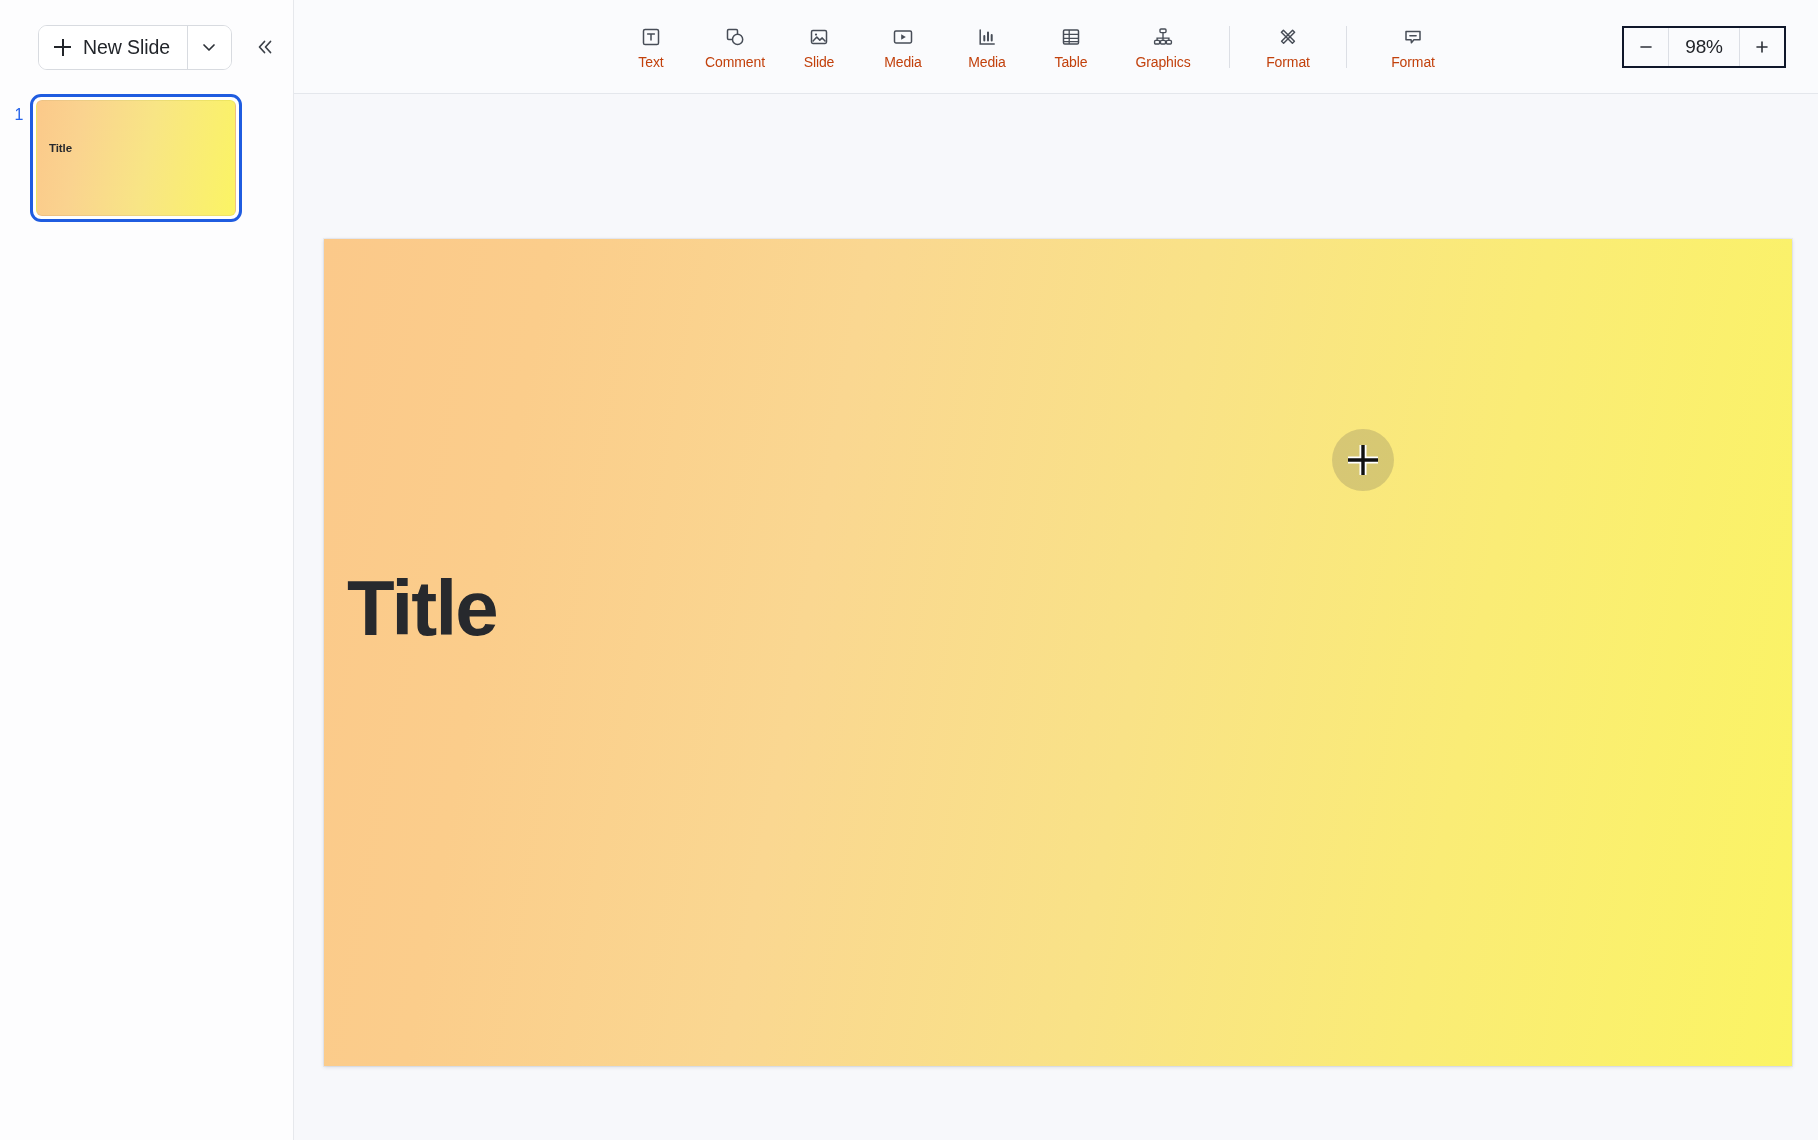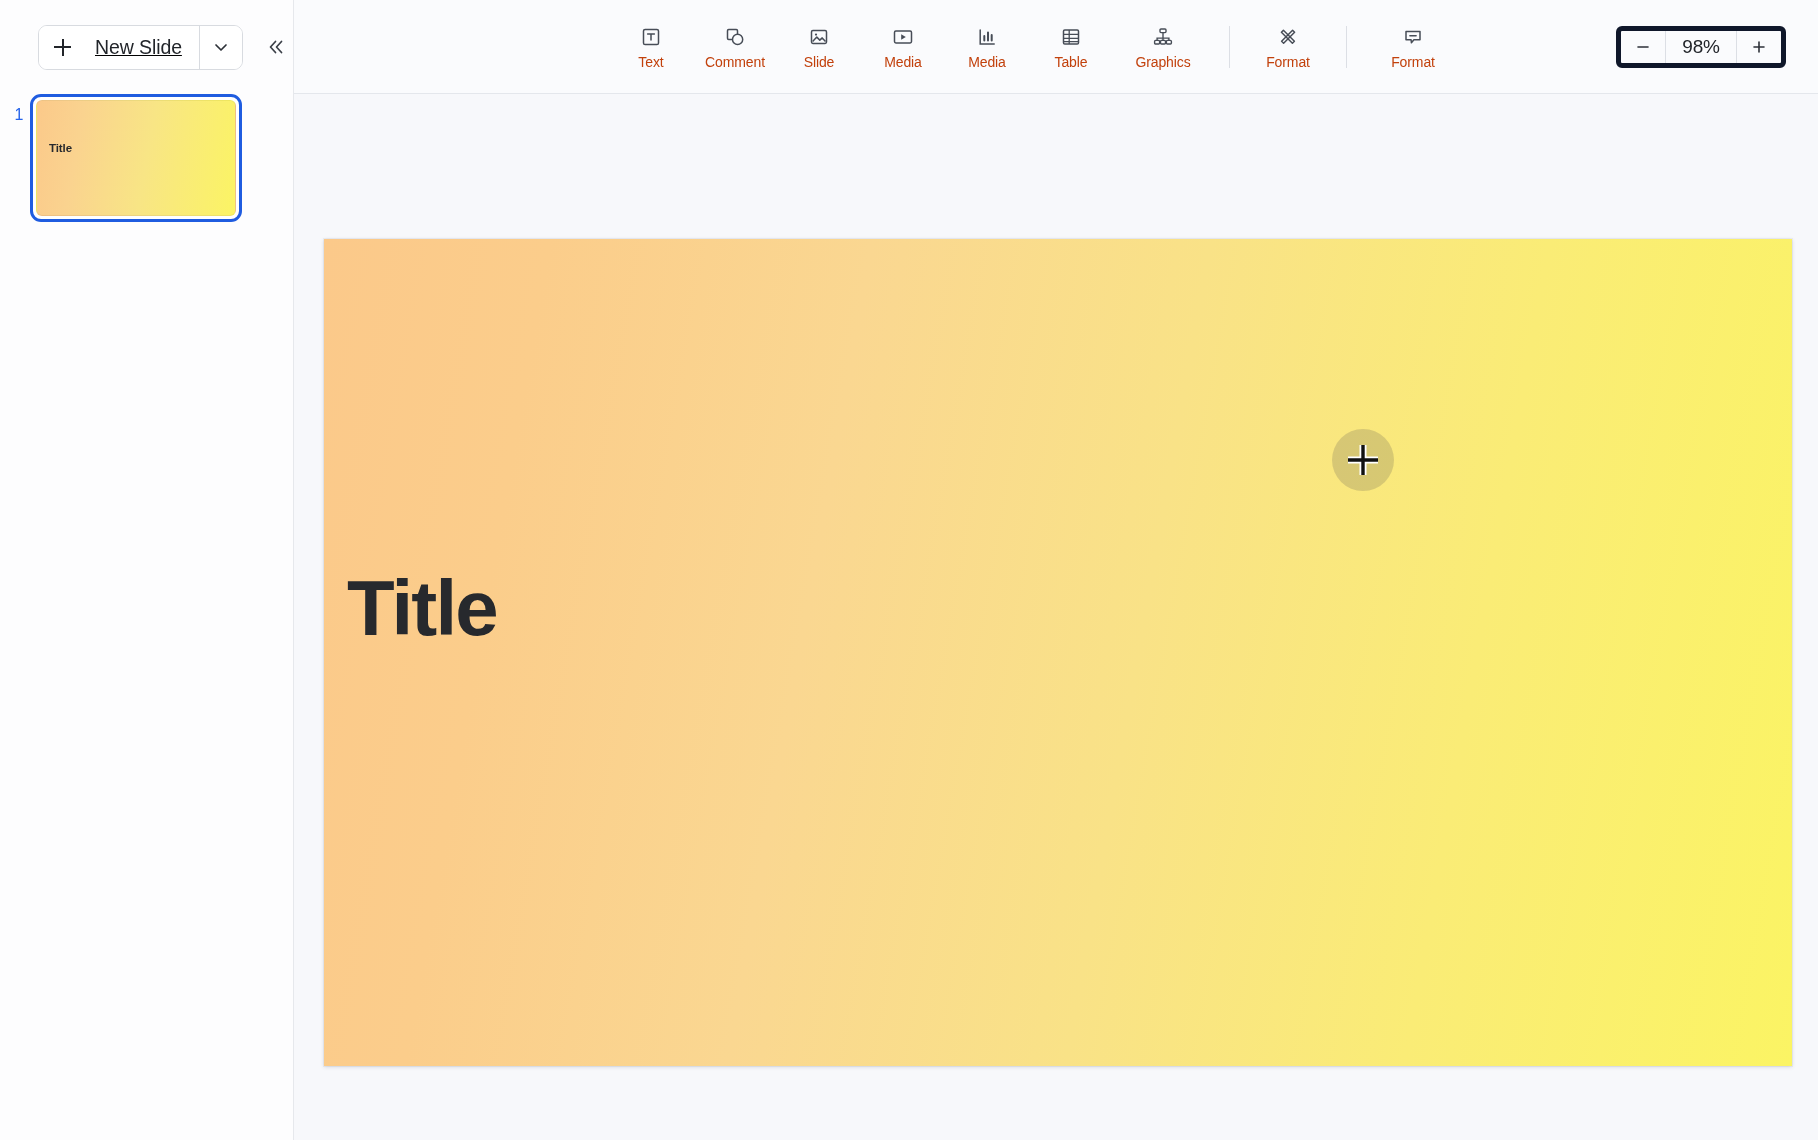--- a/index.html
+++ b/index.html
@@ -42,25 +42,24 @@
     align-items: stretch;
     height: 45px;
     border: 1px solid #d8dbe0;
     border-radius: 9px;
     background: #ffffff;
     overflow: hidden;
   }
   .newslide-main {
     display: flex;
     align-items: center;
-    gap: 24px;
+    gap: 12px;
     padding: 0 17px 0 15px;
     cursor: pointer;
     background: #ffffff;
-    text-decoration: underline;
   }
   .newslide-label {
     font-size: 19.5px;
     color: #22252a;
     letter-spacing: -0.1px;
     white-space: nowrap;
   }
   .plus-glyph {
     width: 17px; height: 17px;
     position: relative;
@@ -193,22 +192,22 @@
     margin: 0 16px;
   }
 
   .zoom-group {
     position: absolute;
     right: 32px;
     top: 26px;
     height: 42px;
     display: flex;
     align-items: stretch;
-    border: 5px solid #0f172a;
-    border-radius: 6px;
+    border: 2px solid #0f172a;
+    border-radius: 0;
     background: #fafbfd;
     overflow: hidden;
   }
   .zoom-btn {
     width: 44px;
     display: flex; align-items: center; justify-content: center;
     cursor: pointer;
     color: #2d3138;
   }
   .zoom-value {

